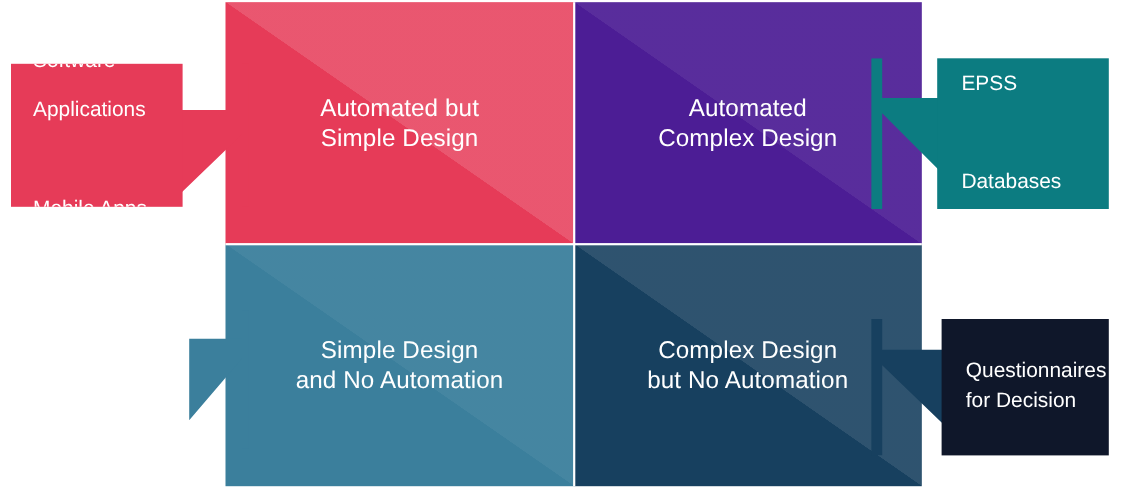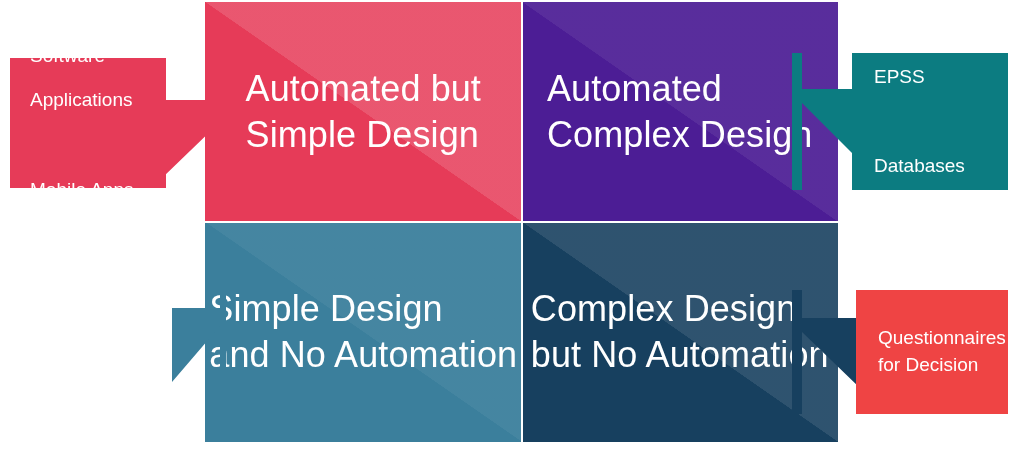--- a/index.html
+++ b/index.html
@@ -35,23 +35,23 @@
     box-sizing: border-box;
     display: flex;
     align-items: center;
     justify-content: center;
     overflow: hidden;
   }
   .quad .qlabel {
     position: relative;
     z-index: 2;
     color: #ffffff;
-    font-size: 36px;
+    font-size: 22px;
     line-height: 1.28;
-    text-align: left;
+    text-align: center;
     font-weight: 400;
     letter-spacing: 0.1px;
     white-space: pre-line;
   }
   
   .quad::after {
     content: "";
     position: absolute;
     inset: 0;
     z-index: 1;
@@ -130,21 +130,21 @@
   #callout-software-applications { left: 10px; top: 58px; width: 216px; height: 130px; }
   #callout-software-applications .cbody { width: 156px; height: 130px; background: #e63b58; }
 
   #callout-paper-based { left: 10px; top: 282px; width: 216px; height: 126px; }
   #callout-paper-based .cbody { width: 166px; height: 126px; background: #3b7f9c; }
 
   #callout-epss-databases { right: 16px; top: 53px; width: 216px; height: 137px; }
   #callout-epss-databases .cbody { width: 156px; height: 137px; background: #0c7c81; }
 
   #callout-questionnaires { right: 16px; top: 290px; width: 216px; height: 124px; }
-  #callout-questionnaires .cbody { width: 152px; height: 124px; background: #ef4444; }
+  #callout-questionnaires .cbody { width: 152px; height: 124px; background: #0f172a; }
 </style>
 </head>
 <body>
 
 <div class="stage">
 
   <div class="matrix">
 
     <div class="quad q-tl">
       <div class="qlabel">Automated but

